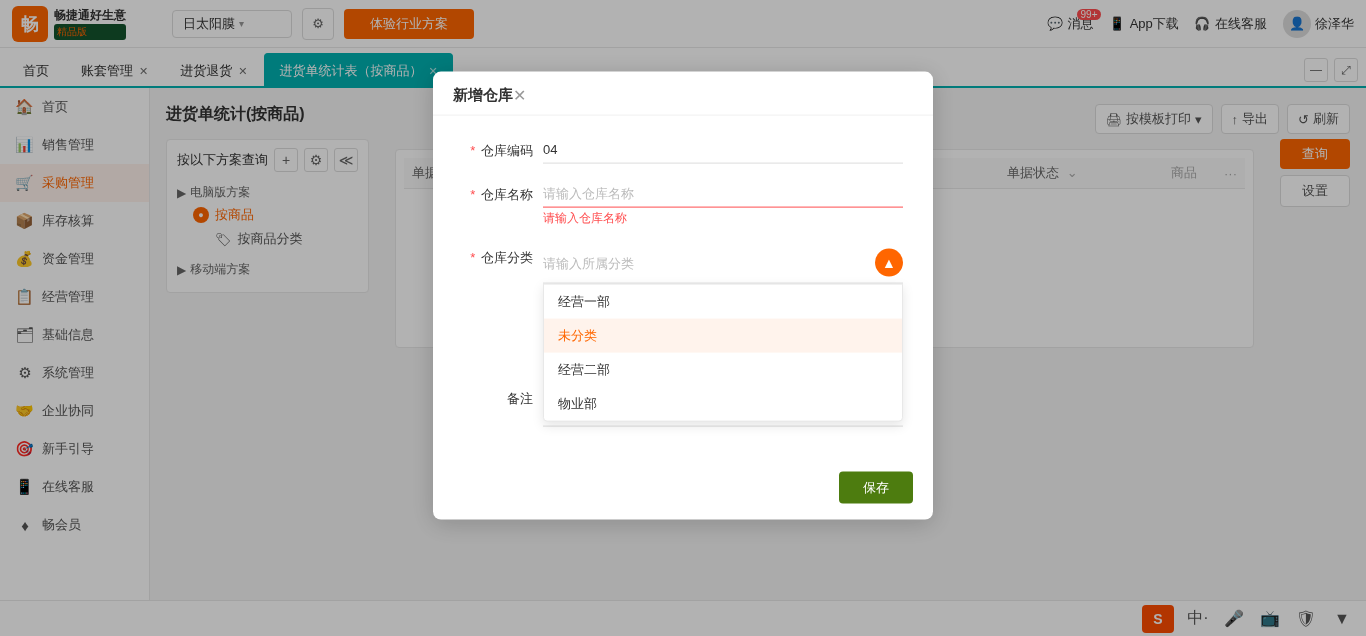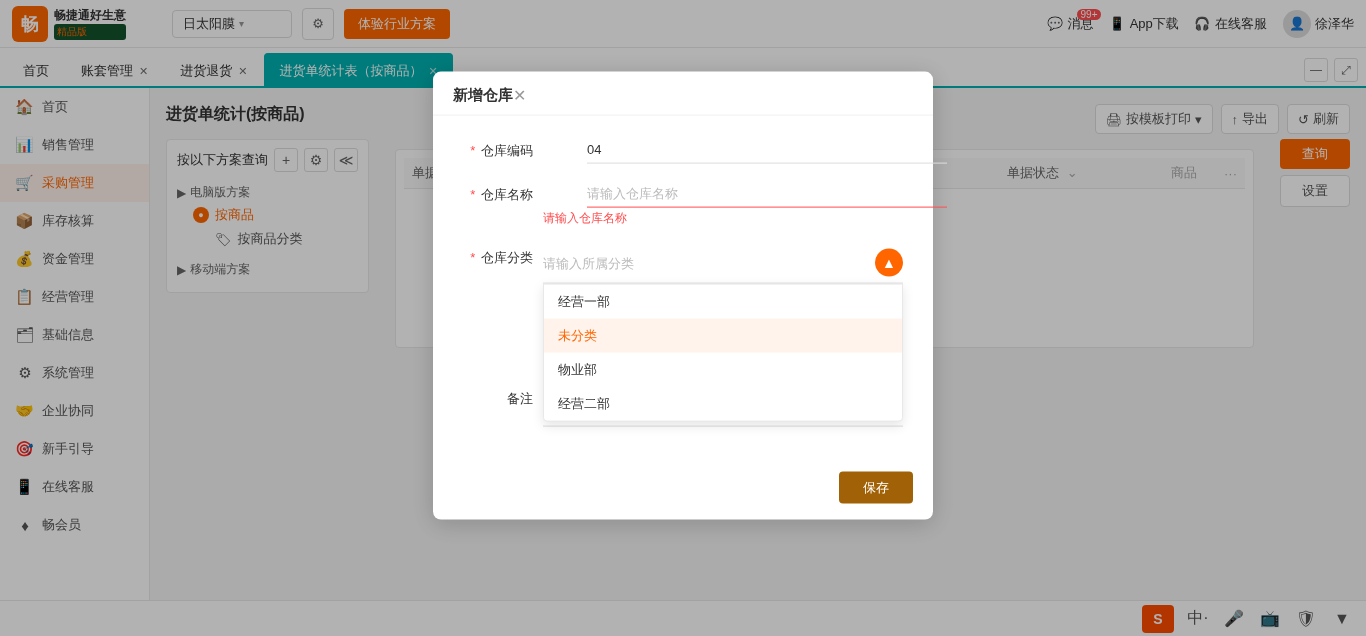--- a/index.html
+++ b/index.html
@@ -60,21 +60,21 @@
       cursor: pointer;
       color: #666;
       background: #fff;
     }
 
     .trial-btn {
       background: #ff6600;
       color: #fff;
       border: none;
       border-radius: 4px;
-      padding: 6px 14px;
+      padding: 6px 26px;
       cursor: pointer;
       font-size: 13px;
     }
 
     .header-right {
       display: flex;
       align-items: center;
       gap: 16px;
       margin-left: auto;
     }
@@ -387,21 +387,20 @@
     .form-control-wrap { flex: 1; position: relative; }
     .form-input {
       width: 100%;
       border: none;
       border-bottom: 1px solid #ddd;
       padding: 6px 0;
       font-size: 13px;
       color: #333;
       outline: none;
       background: transparent;
-      margin-left: 44px;
     }
     .form-input.error {
       border-bottom-color: #ff4d4f;
     }
     .error-msg {
       color: #ff4d4f;
       font-size: 12px;
       margin-top: 2px;
     }
     .form-input::placeholder { color: #bbb; }
@@ -474,21 +473,21 @@
       min-height: 32px;
     }
 
     .dialog-footer {
       display: flex;
       justify-content: flex-end;
       padding: 10px 20px 16px;
       gap: 10px;
     }
     .btn-save {
-      background: #a16207;
+      background: #4d7c0f;
       color: #fff;
       border: none;
       border-radius: 4px;
       padding: 7px 24px;
       cursor: pointer;
       font-size: 13px;
     }
 
     
     .bottom-bar {
@@ -765,22 +764,22 @@
       </div>
       <div class="form-control-wrap">
         <div class="category-input-wrap">
           <input type="text" class="category-input" placeholder="请输入所属分类" style="">
           <div class="category-toggle">▲</div>
         </div>
 
         <div class="dropdown-list">
           <div class="dropdown-item">经营一部</div>
           <div class="dropdown-item highlighted">未分类</div>
+          <div class="dropdown-item">经营二部</div>
           <div class="dropdown-item">物业部</div>
-          <div class="dropdown-item">经营二部</div>
         </div>
       </div>
     </div>
 
     <div class="form-notes-row" style="margin-top:100px;">
       <div class="form-label">
         <span>备注</span>
       </div>
       <div class="form-control-wrap">
         <textarea class="textarea-input" rows="2" style=""></textarea>

